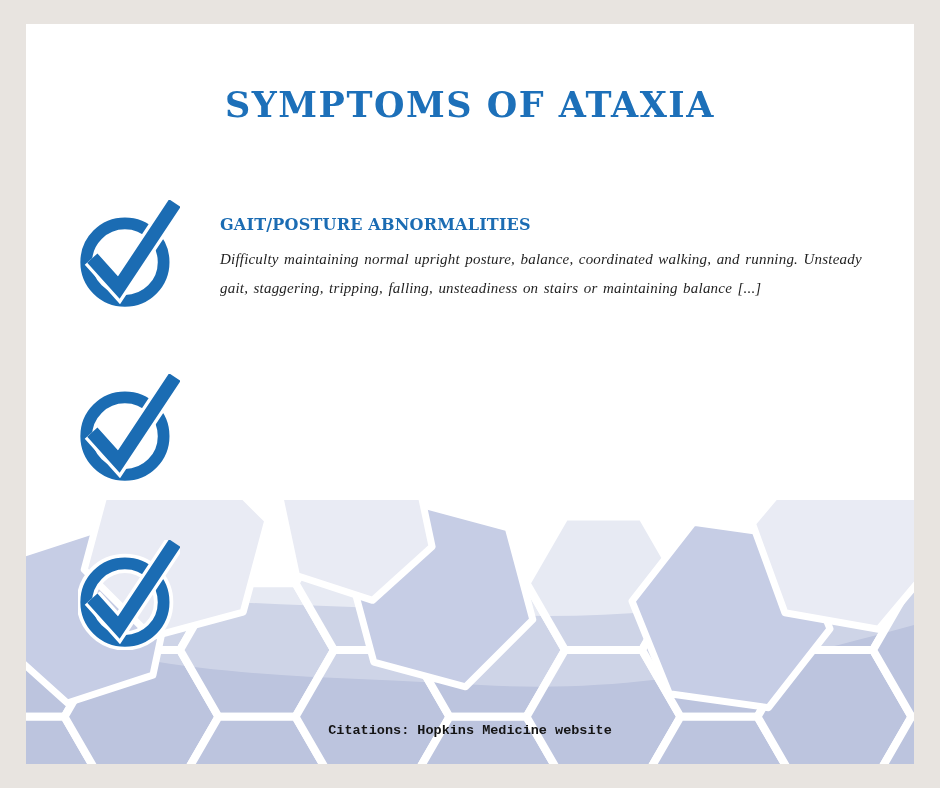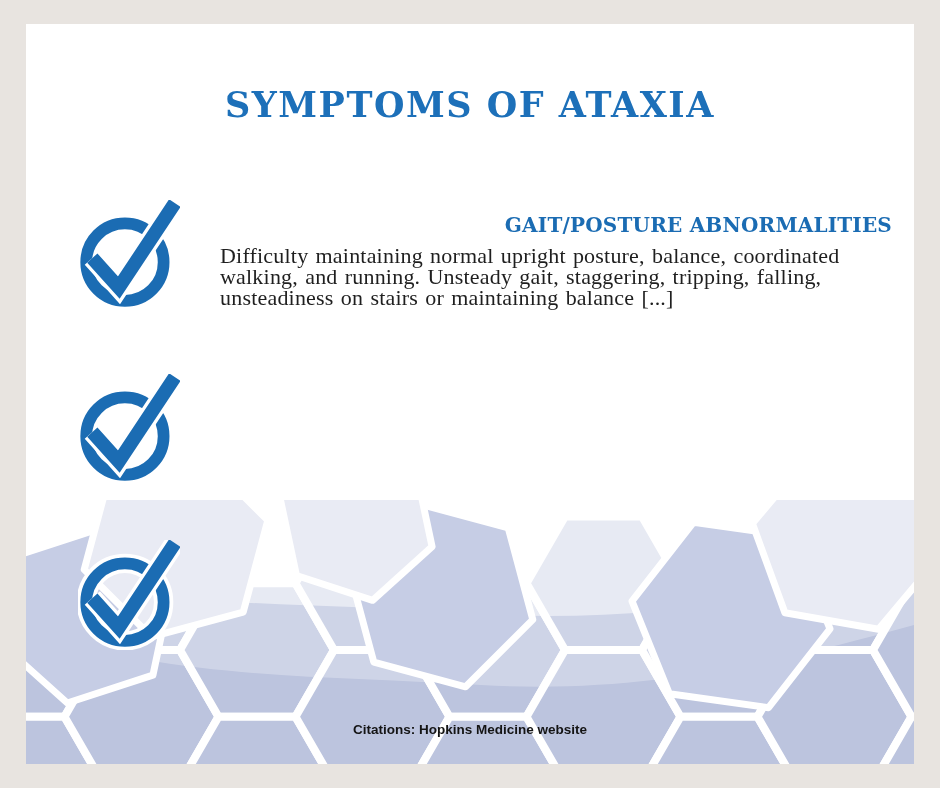--- a/index.html
+++ b/index.html
@@ -61,53 +61,53 @@
     left:194px;
     width:672px;
     z-index:2;
   }
   .section-1{top:189px;}
   .section-2{top:363px;}
   .section-3{top:541px;}
   .section-heading{
     font-family:"DejaVu Serif", serif;
     font-weight:bold;
-    font-size:20px;
+    font-size:16px;
     letter-spacing:0.2px;
     color:var(--accent-blue);
     line-height:24px;
-    text-align:right;
   }
   .section-body{
     margin-top:8px;
     font-family:"Liberation Serif", serif;
-    font-size:22px;
-    line-height:21px;
+    font-size:15px;
+    line-height:29px;
     letter-spacing:0.2px;
     word-spacing:1.5px;
     color:var(--body-text);
     max-width:662px;
+    font-style:italic;
   }
   .check-icon{
     position:absolute;
     left:52px;
     width:102px; height:110px;
     z-index:2;
   }
   .check-icon-1{top:176px;}
   .check-icon-2{top:350px;}
   .check-icon-3{top:516px;}
   .footer{
     position:absolute;
     left:0; top:696px; width:100%;
     text-align:center;
     z-index:2;
   }
   .citation{
-    font-family:Liberation Sans, sans-serif;
+    font-family:Liberation Mono, monospace;
     font-weight:bold;
     font-size:13.5px;
     color:#141414;
   }
 </style>
 </head>
 <body>
 
 <div class="card">
 

